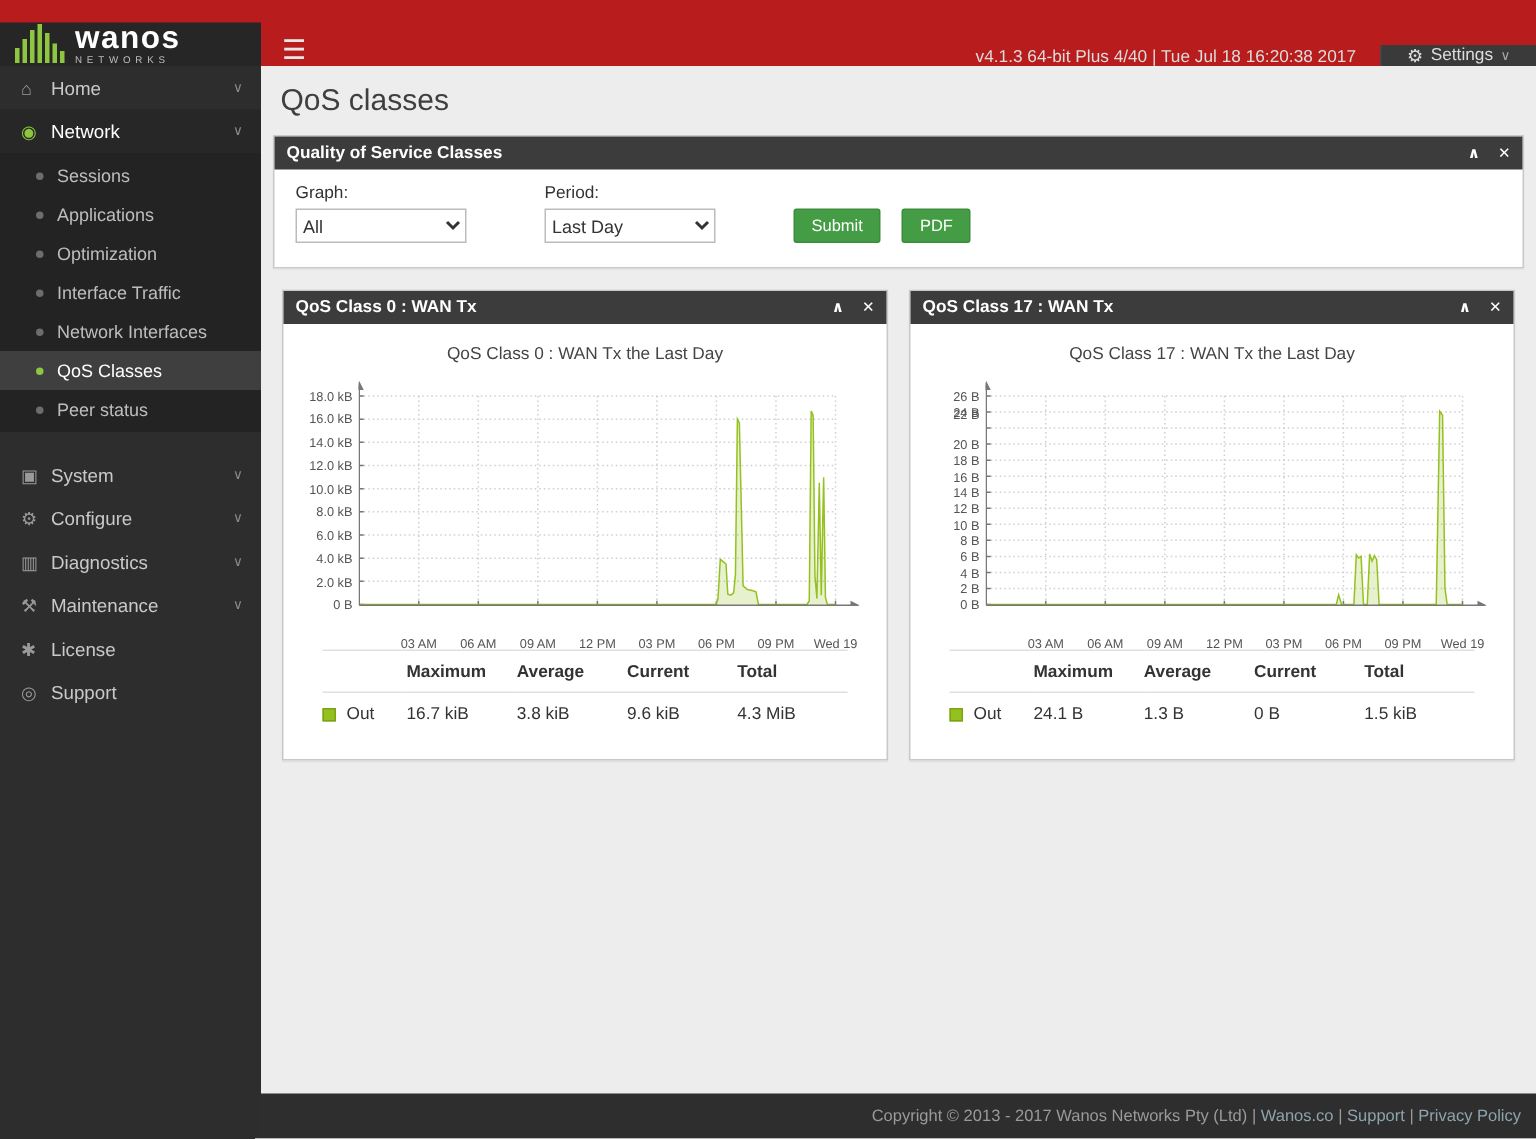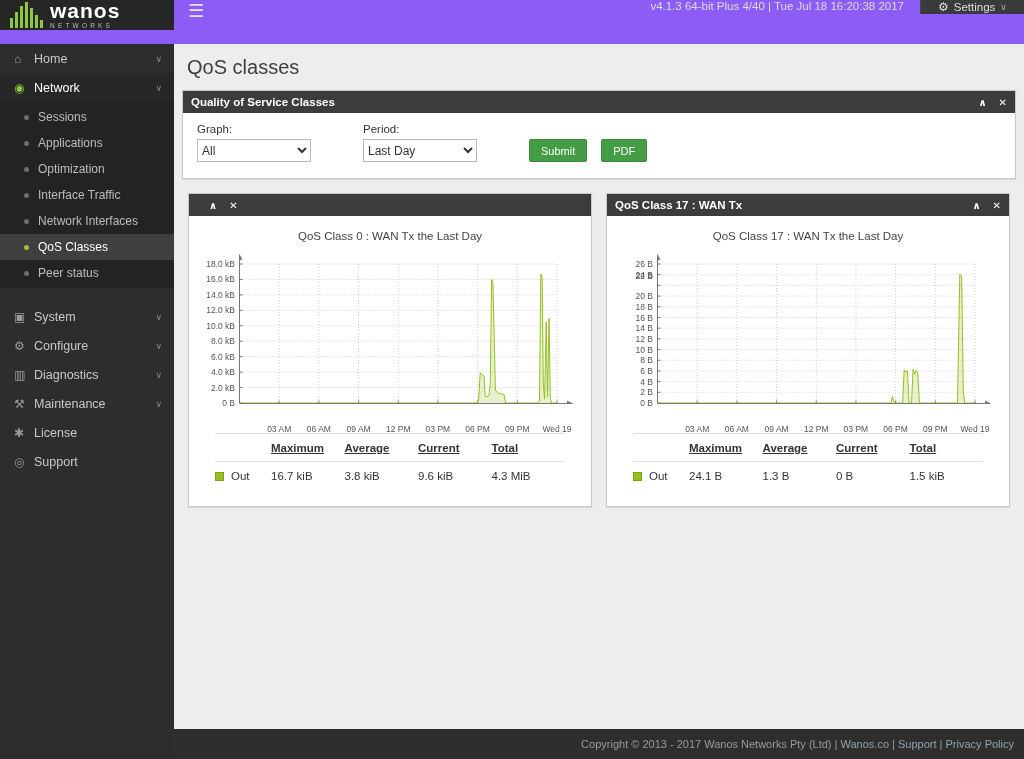--- a/index.html
+++ b/index.html
@@ -1,21 +1,21 @@
 <!DOCTYPE html>
 <html><head>
 <meta charset="utf-8">
 <style>
   * { margin:0; padding:0; box-sizing:border-box; }
   html,body { width:1024px; height:759px; overflow:hidden; }
   body { font-family:"Liberation Sans","DejaVu Sans",sans-serif; background:#ededed; color:#333; }
   .app { width:1024px; height:759px; display:flex; flex-direction:column; }
 
   
-  .topbar { height:44px; display:flex; align-items:flex-start; background:#8b5cf6; flex:0 0 44px; }
+  .topbar { height:44px; display:flex; align-items:flex-end; background:#b91c1c; flex:0 0 44px; }
   .logo-block { width:174px; background:#262626; display:flex; align-items:center; padding-left:10px; gap:7px; }
   .logo-bars { display:flex; align-items:flex-end; gap:2px; height:26px; }
   .logo-bars i { width:3px; background:#8dc63f; display:block; }
   .brand-text { line-height:1; }
   .brand-name { color:#ffffff; font-size:21px; font-weight:700; letter-spacing:1px; }
   .brand-sub { color:#bdbdbd; font-size:6.5px; letter-spacing:3.2px; margin-top:2px; }
   .hamburger { width:44px; display:flex; align-items:center; justify-content:center; color:#e6e6e6; font-size:18px; cursor:pointer; }
   .topbar-spacer { flex:1; }
   .topbar-info { display:flex; align-items:center; color:#dddddd; font-size:11.5px; padding-right:16px; }
   .settings { width:104px; border-left:1px solid #474747; background:#3a3a3a; display:flex; align-items:center; justify-content:center; gap:5px; color:#dddddd; font-size:11.5px; cursor:pointer; }
@@ -72,21 +72,21 @@
   .xlab { position:absolute; top:20px; transform:translateX(-50%); font-size:8.5px; color:#555; white-space:nowrap; }
   .grid { stroke:#cfcfcf; stroke-width:1; stroke-dasharray:1,2; }
   .axis { stroke:#777; stroke-width:1; }
   .axis-arrow { fill:#777; }
   .tick { stroke:#777; stroke-width:1; }
 
   .stats-table { width:calc(100% - 40px); margin:16px 20px 6px 20px; border-collapse:collapse; }
   .stats-table th { text-align:left; font-size:11.5px; color:#333; font-weight:700; padding:8px 0 7px 0; border-top:1px solid #e0e0e0; }
   .stats-table td { text-align:left; font-size:11.5px; color:#333; padding:8px 0; border-top:1px solid #e0e0e0; }
   .stats-table .name-col { width:16%; }
-  .stats-table .val-col { width:21%;text-decoration:underline; }
+  .stats-table .val-col { width:21%; }
   .legend-cell { display:flex; align-items:center; gap:7px; }
   .legend-swatch { width:9px; height:9px; display:inline-block; background:#94c11f; border:1px solid #7aa317; }
 
   
   .footer { height:30px; flex:0 0 30px; background:#2e2e2e; display:flex; align-items:center; justify-content:flex-end; padding-right:10px; font-size:11px; color:#9a9a9a; }
   .footer a { color:#8fa3ad; text-decoration:none; cursor:pointer;text-align:right; }
   .footer span.sep { white-space:pre; }
 </style>
 </head>
 <body>
@@ -216,20 +216,21 @@
             </div>
             <button class="btn submit">Submit</button>
             <button class="btn pdf">PDF</button>
           </div>
         </div>
 
         <div class="charts-row">
 
           <div class="chart-panel">
             <div class="panel-header">
+              <span class="ph-title">QoS Class 0 : WAN Tx</span>
               <span class="ph-icon">∧</span>
               <span class="ph-icon">✕</span>
             </div>
             <div class="chart-body">
               <div class="chart-title">QoS Class 0 : WAN Tx the Last Day</div>
               <div class="chart-grid">
                 <div class="ycol">
                     <span class="ylab" style="top:145.0px">0 B</span>
                     <span class="ylab" style="top:129.6px">2.0 kB</span>
                     <span class="ylab" style="top:114.1px">4.0 kB</span>

